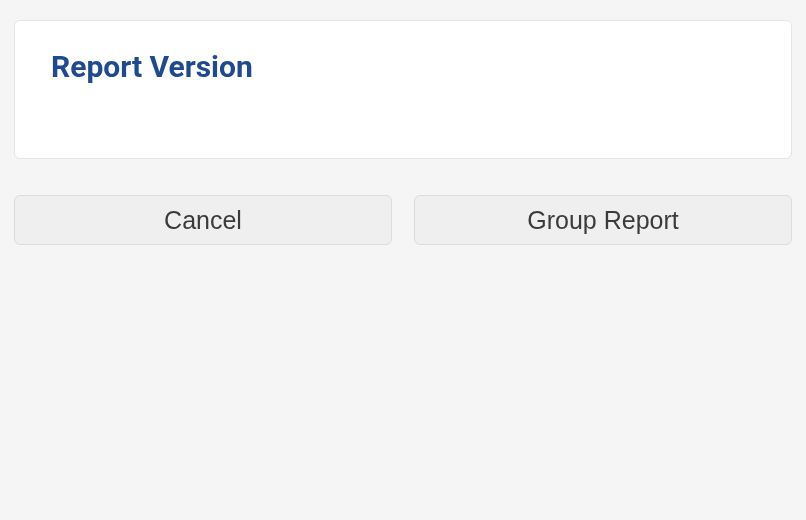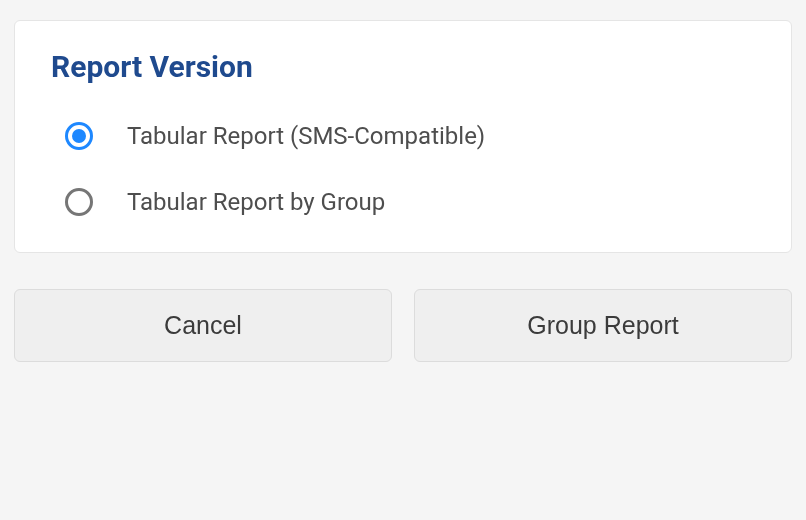--- a/index.html
+++ b/index.html
@@ -93,21 +93,21 @@
     }
 
     .button-row {
       display: flex;
       gap: 22px;
       margin-top: 36px;
     }
 
     .btn {
       flex: 1 1 0;
-      height: 73px;
+      height: 50px;
       background: var(--button-bg);
       border: 1px solid var(--button-border);
       border-radius: 6px;
       font-size: 25px;
       color: var(--button-text);
       cursor: pointer;
       display: flex;
       align-items: center;
       justify-content: center;
     }
@@ -115,35 +115,20 @@
     .spacer { flex: 1; }
   </style>
 </head>
 <body>
 
 <div class="page">
 
   <div class="panel">
     <h2 class="panel-title">Report Version</h2>
 
-    <div class="options">
-
-      <div class="option">
-        <span class="radio selected">
-            <span class="dot"></span>
-          </span>
-        <span class="option-label">Tabular Report (SMS-Compatible)</span>
-      </div>
-
-      <div class="option">
-        <span class="radio"></span>
-        <span class="option-label">Tabular Report by Group</span>
-      </div>
-
-    </div>
   </div>
 
   <div class="button-row">
     <button class="btn">Cancel</button>
     <button class="btn">Group Report</button>
   </div>
 
   <div class="spacer"></div>
 </div>
 

